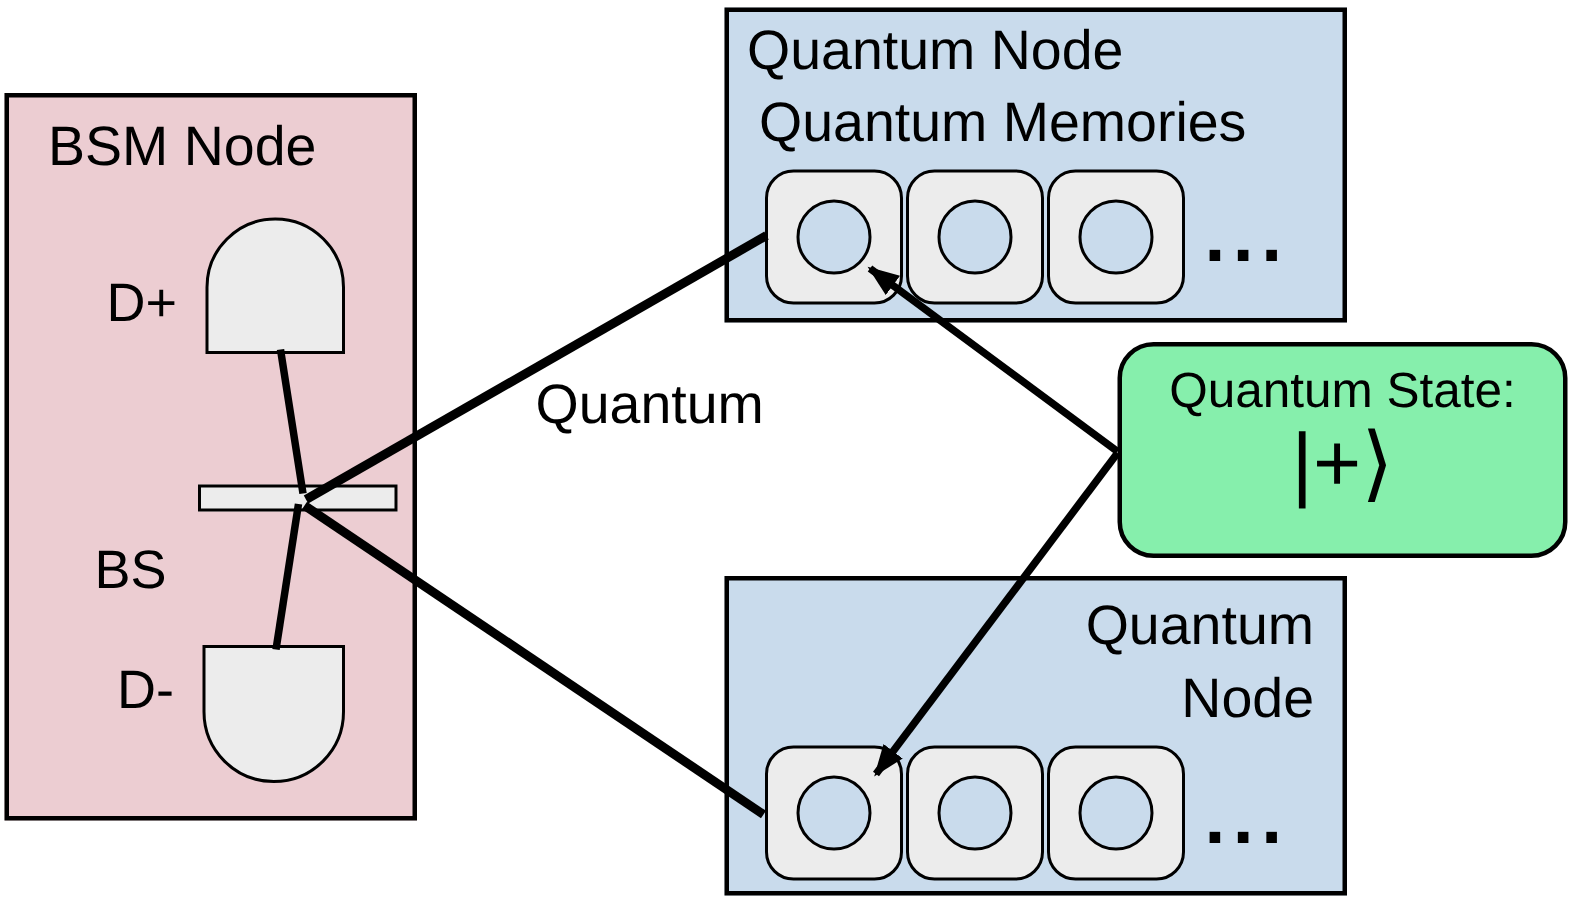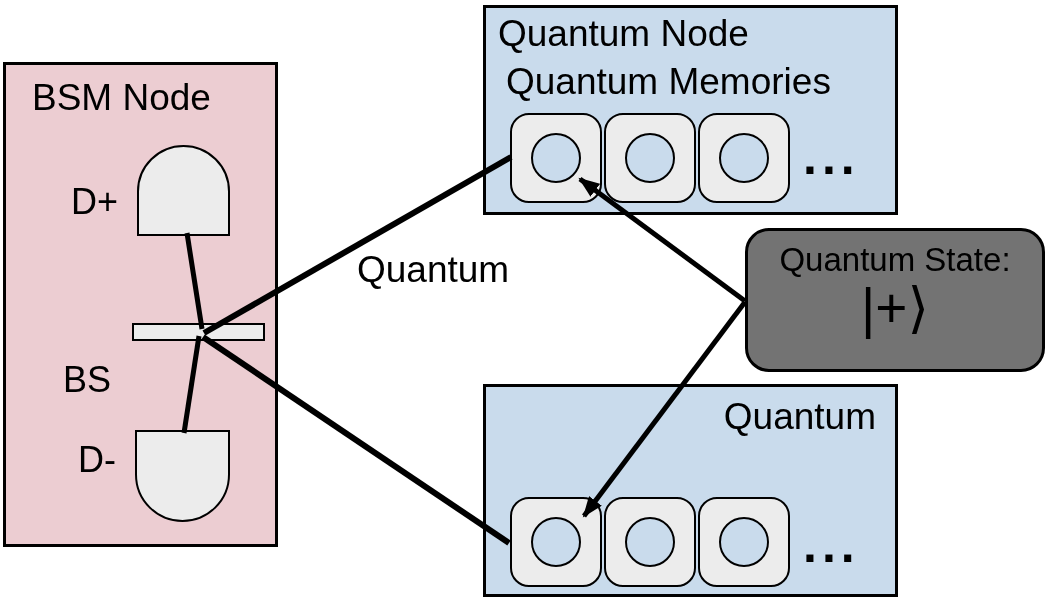--- a/index.html
+++ b/index.html
@@ -60,21 +60,21 @@
   }
   .ellipsis-top { left:803px; top:132px; }
   .ellipsis-bottom { left:803px; top:520px; }
 
   
   .channel-label { left:357px; top:246px; font-size:37px; line-height:48px; }
 
   
   .callout {
     left:745px; top:228px; width:300px; height:144px;
-    background:#737373; border:3px solid #000; border-radius:24px;
+    background:#86efac; border:3px solid #000; border-radius:24px;
     box-sizing:border-box; display:flex; flex-direction:column; align-items:center;
   }
   .callout-title { font-size:33px; line-height:38px; margin-top:10px; }
   .callout-state { font-size:55px; line-height:62px; margin-top:-2px; }
 
   svg.overlay { position:absolute; left:0; top:0; pointer-events:none; }
 </style>
 </head>
 <body>
 
@@ -103,20 +103,21 @@
       </div>
     <div class="mem-cell">
         <div class="mem-circle"></div>
       </div>
   </div>
   <div class="abs ellipsis ellipsis-top">...</div>
 
   <div class="abs qnode qnode-bottom"></div>
   <div class="abs qnode-bottom-titles">
     <div>Quantum</div>
+    <div>Node</div>
   </div>
   <div class="abs mem-row mem-row-bottom">
     <div class="mem-cell">
         <div class="mem-circle"></div>
       </div>
     <div class="mem-cell">
         <div class="mem-circle"></div>
       </div>
     <div class="mem-cell">
         <div class="mem-circle"></div>

